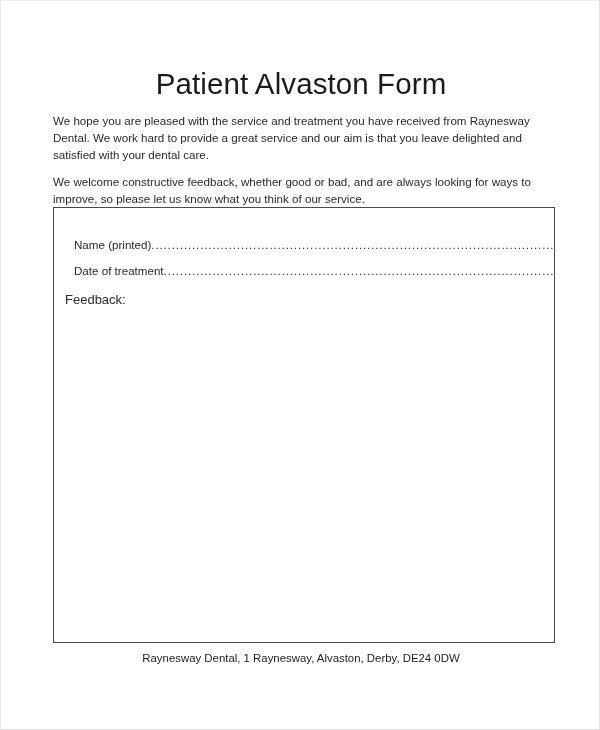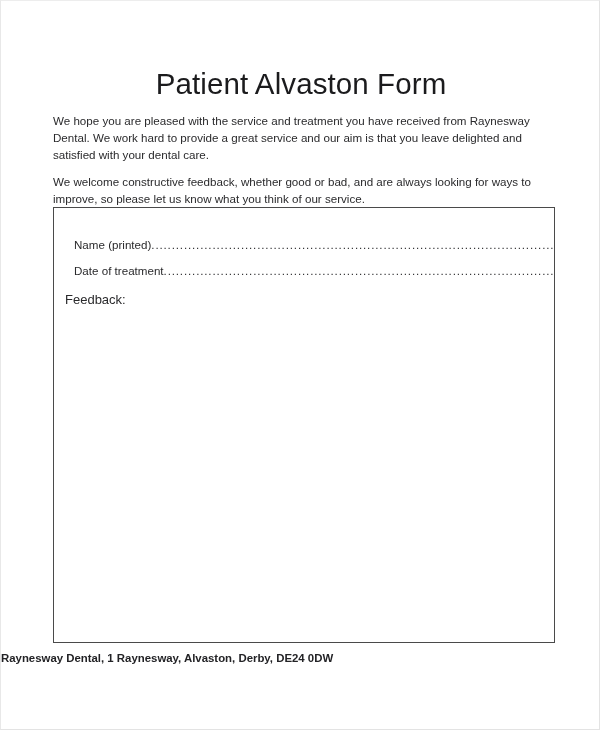--- a/index.html
+++ b/index.html
@@ -111,22 +111,23 @@
     height: 318px;
     background: transparent;
   }
 
   
   .footer {
     position: absolute;
     left: 0;
     top: 651px;
     width: 600px;
+    text-align: center;
     font-size: 11.4px;
-    font-weight: bold;
+    font-weight: normal;
     color: #232326;
     white-space: nowrap;
   }
 </style>
 </head>
 <body>
 
 <div id="page">
 
   <h1 class="doc-title">Patient Alvaston Form</h1>

